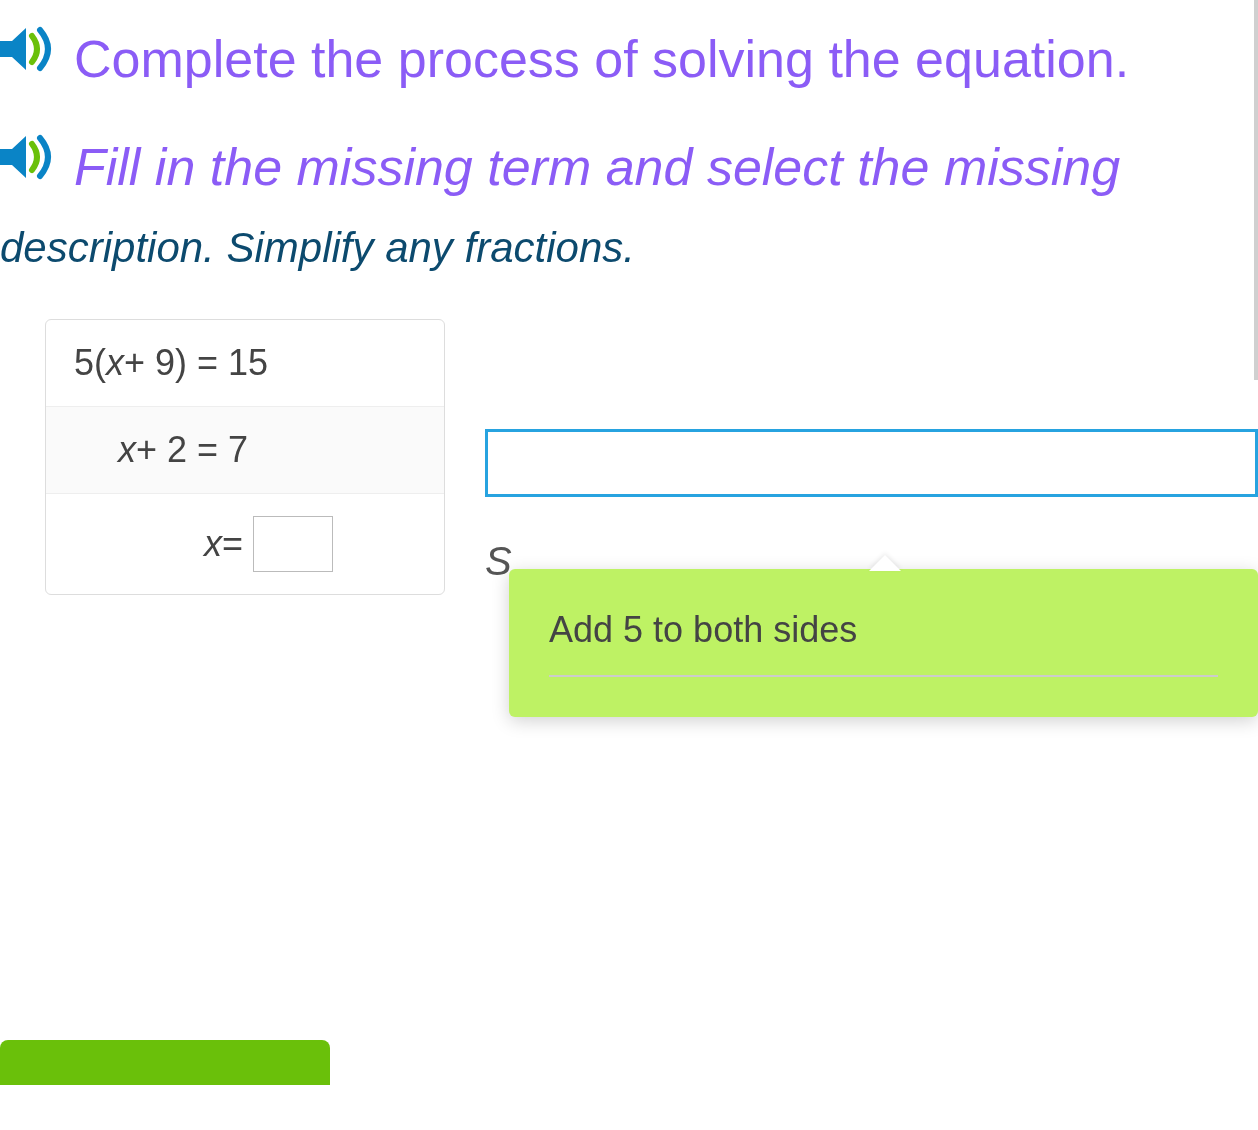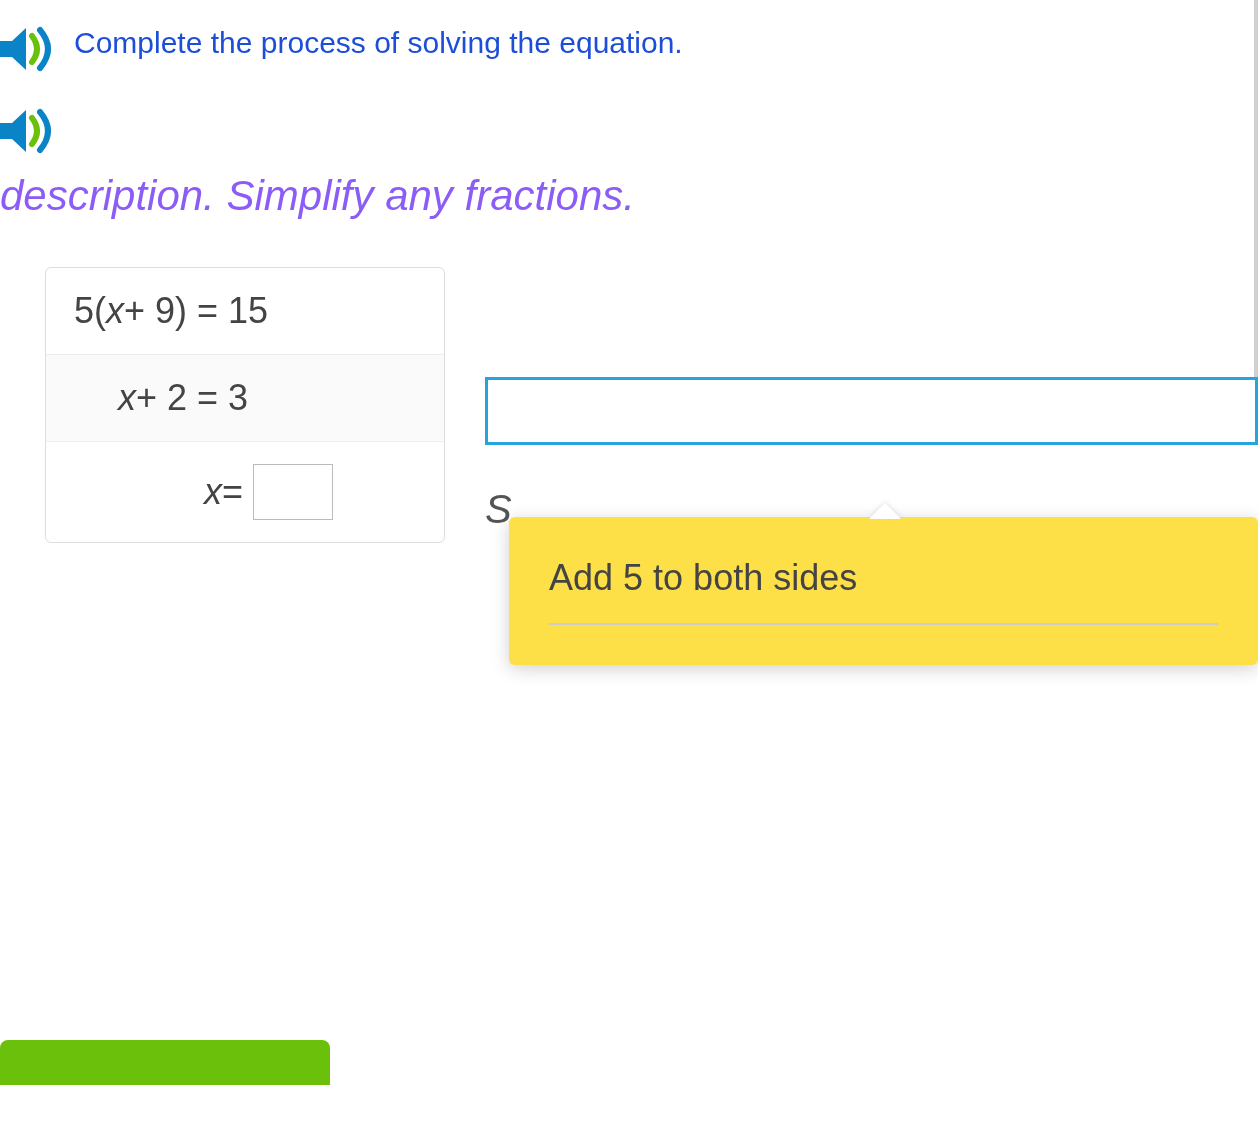--- a/index.html
+++ b/index.html
@@ -23,30 +23,30 @@
     margin-bottom: 30px;
   }
   .prompt-line.second { margin-bottom: 10px; }
   .speaker-icon {
     flex: 0 0 auto;
     margin-right: 18px;
     margin-top: 6px;
   }
   .speaker-icon svg { display: block; }
   .prompt-text {
-    font-size: 30px;
+    font-size: 52px;
     line-height: 1.5;
-    color: #1d4ed8;
+    color: #8b5cf6;
   }
   .prompt-text.italic { font-style: italic; }
   .desc-continue {
     font-size: 42px;
     line-height: 1.5;
     font-style: italic;
-    color: #8b5cf6;
+    color: #0c4a6e;
     margin-top: 0;
     margin-bottom: 40px;
   }
 
   .work-area {
     display: flex;
     align-items: flex-start;
     margin-left: 45px;
     position: relative;
   }
@@ -102,21 +102,21 @@
     font-size: 40px;
     font-style: italic;
     color: #555;
   }
 
   .dropdown {
     position: absolute;
     top: 250px;
     left: 64px;
     right: 0;
-    background: #fde047;
+    background: #bef264;
     border-radius: 6px;
     box-shadow: 0 4px 18px rgba(0,0,0,0.18);
     padding: 10px 0 40px 0;
   }
   .dropdown::before {
     content: "";
     position: absolute;
     top: -14px;
     left: 360px;
     width: 0; height: 0;
@@ -175,33 +175,34 @@
   </div>
 
   <div class="prompt-line second">
     <span class="speaker-icon">
       <svg width="56" height="46" viewBox="0 0 56 46">
         <path d="M0 15 L12 15 L26 2 L26 44 L12 31 L0 31 Z" fill="#0a84c6"></path>
         <path d="M32 10 Q42 23 32 36" stroke="#6ac00a" stroke-width="6" fill="none" stroke-linecap="round"></path>
         <path d="M40 4 Q56 23 40 42" stroke="#0a84c6" stroke-width="6" fill="none" stroke-linecap="round"></path>
       </svg>
     </span>
+    <span class="prompt-text italic">Fill in the missing term and select the missing</span>
   </div>
   <div class="desc-continue">description. Simplify any fractions.</div>
 
   <div class="work-area">
     <div class="equation-table">
       <div class="eq-row">
         <span>5(</span>
           <span class="mvar">x</span>
           <span> + 9) = 15</span>
       </div>
       <div class="eq-row alt r2">
         <span class="mvar">x</span>
-          <span> + 2 = 3</span>
+          <span> + 2 = 7</span>
       </div>
       <div class="eq-row r3">
         <span class="mvar">x</span>
           <span> =</span>
         <input class="answer-box" type="text" style="">
       </div>
     </div>
 
     <div class="right-col">
       <div class="desc-select"></div>

